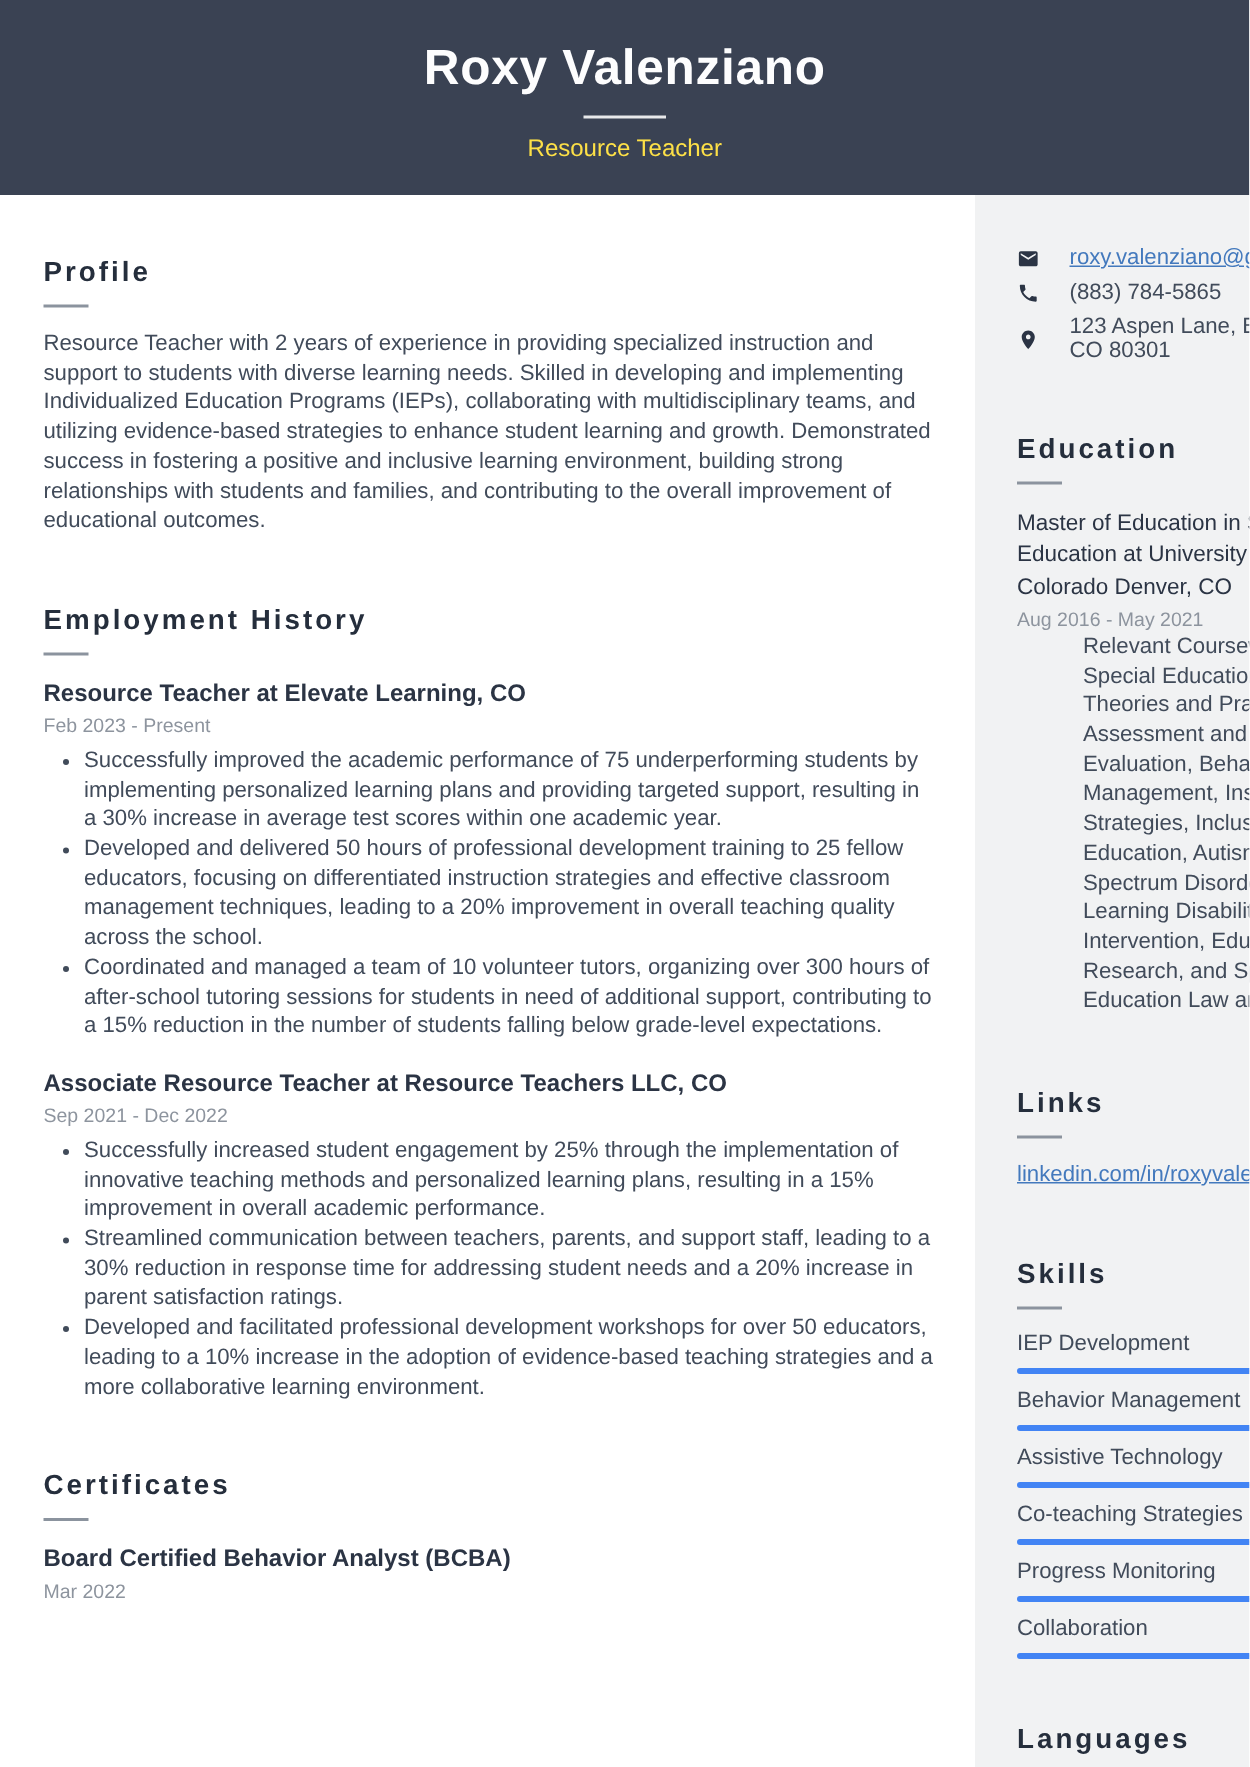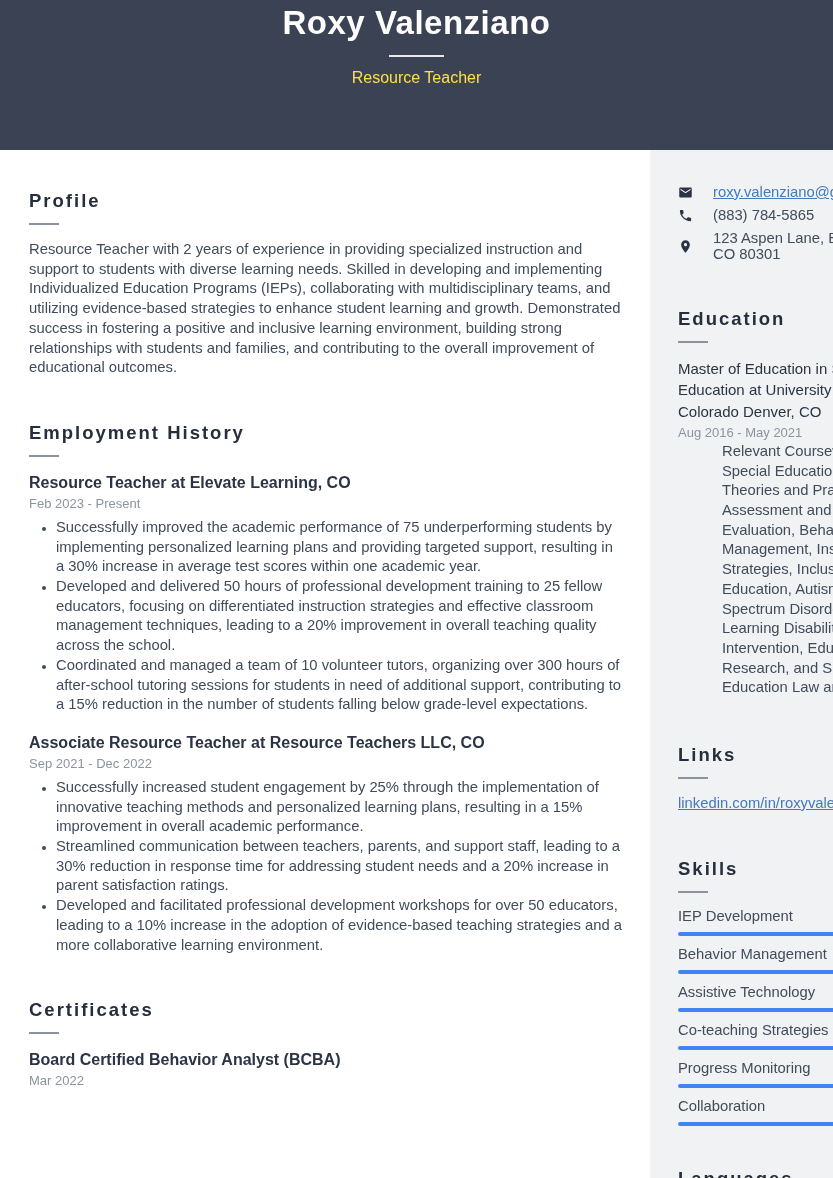--- a/index.html
+++ b/index.html
@@ -6,23 +6,23 @@
   html, body { background: #ffffff; }
   .page {
     width: 833px; height: 1178px;
     font-family: "Liberation Sans", sans-serif;
     display: flex; flex-direction: column;
     background: #ffffff; overflow: hidden;
     color: #414b5a;
   }
   
   .header {
-    height: 150px; flex-shrink: 0;
+    height: 130px; flex-shrink: 0;
     background: #3a4253;
-    display: flex; flex-direction: column; align-items: center; justify-content: flex-start;
+    display: flex; flex-direction: column; align-items: center; justify-content: center;
   }
   .header h1 {
     color: #fdfdfe; font-size: 33px; font-weight: 700; letter-spacing: 0.5px;
     margin-top: 4px;
   }
   .header-divider { width: 55px; height: 2px; background: rgba(255,255,255,0.88); margin: 13px 0 12px; }
   .header-subtitle { color: #fde047; font-size: 16px; }
 
   
   .body { display: flex; flex: 1; min-height: 0; }

